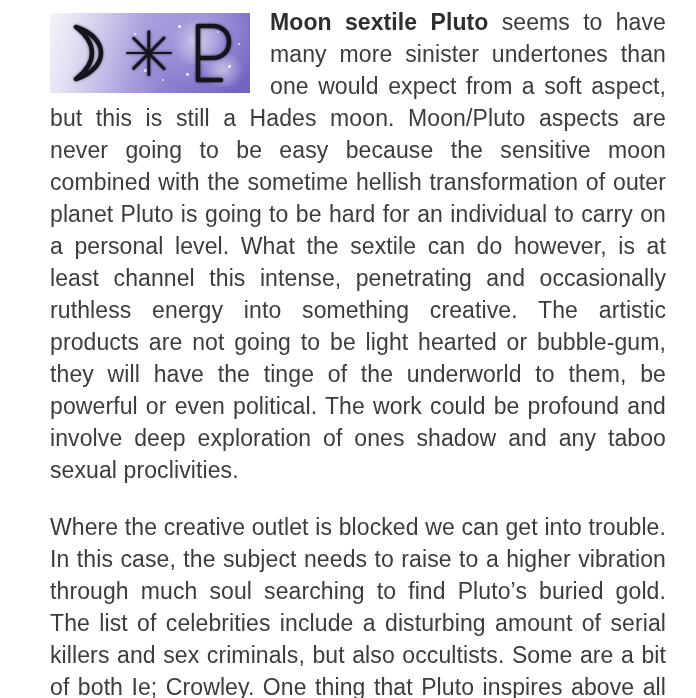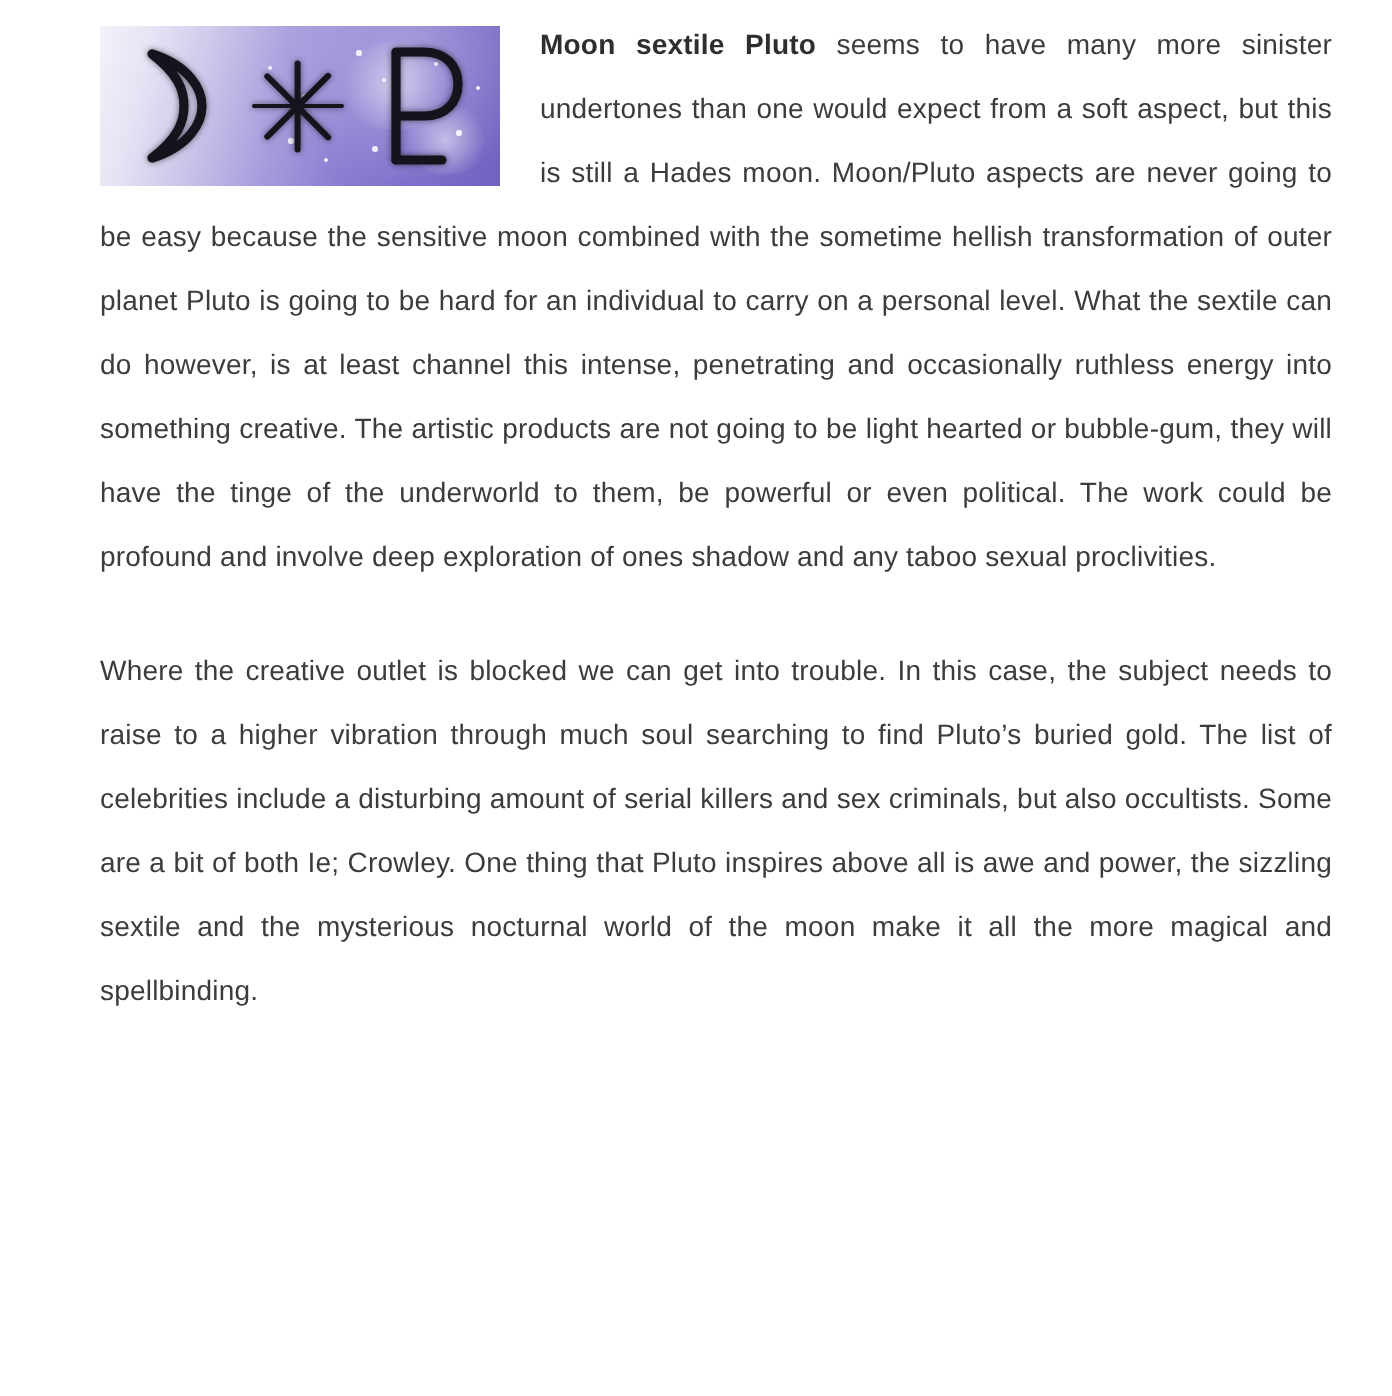--- a/index.html
+++ b/index.html
@@ -91,21 +91,21 @@
   }
   .g-sextile span:nth-child(1){ transform: rotate(0deg); }
   .g-sextile span:nth-child(2){ transform: rotate(45deg); }
   .g-sextile span:nth-child(3){ transform: rotate(90deg); }
   .g-sextile span:nth-child(4){ transform: rotate(135deg); }
   
   .g-pluto { width: 42px; height: 62px; }
 
   
   .para {
-    font-size: 14px;
+    font-size: 23px;
     line-height: 32px;
     text-align: justify;
     text-justify: inter-word;
     margin: 0;
     color: #3c3c3c;
     -webkit-hyphens: none;
     hyphens: none;
     letter-spacing: .1px;
   }
   .para + .para { margin-top: 25px; }

